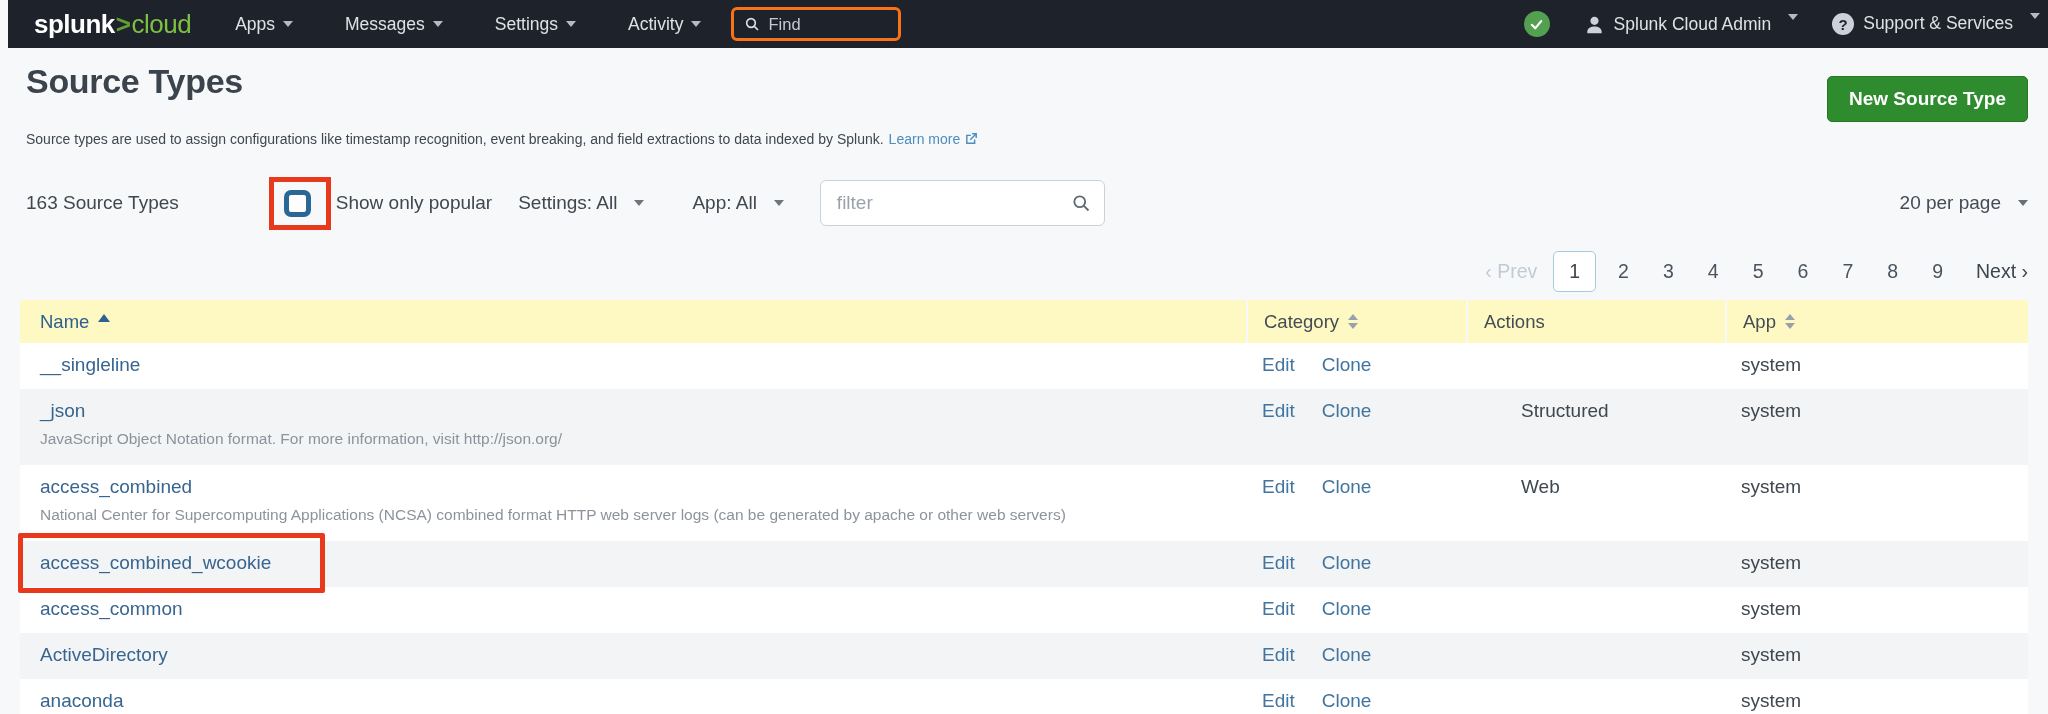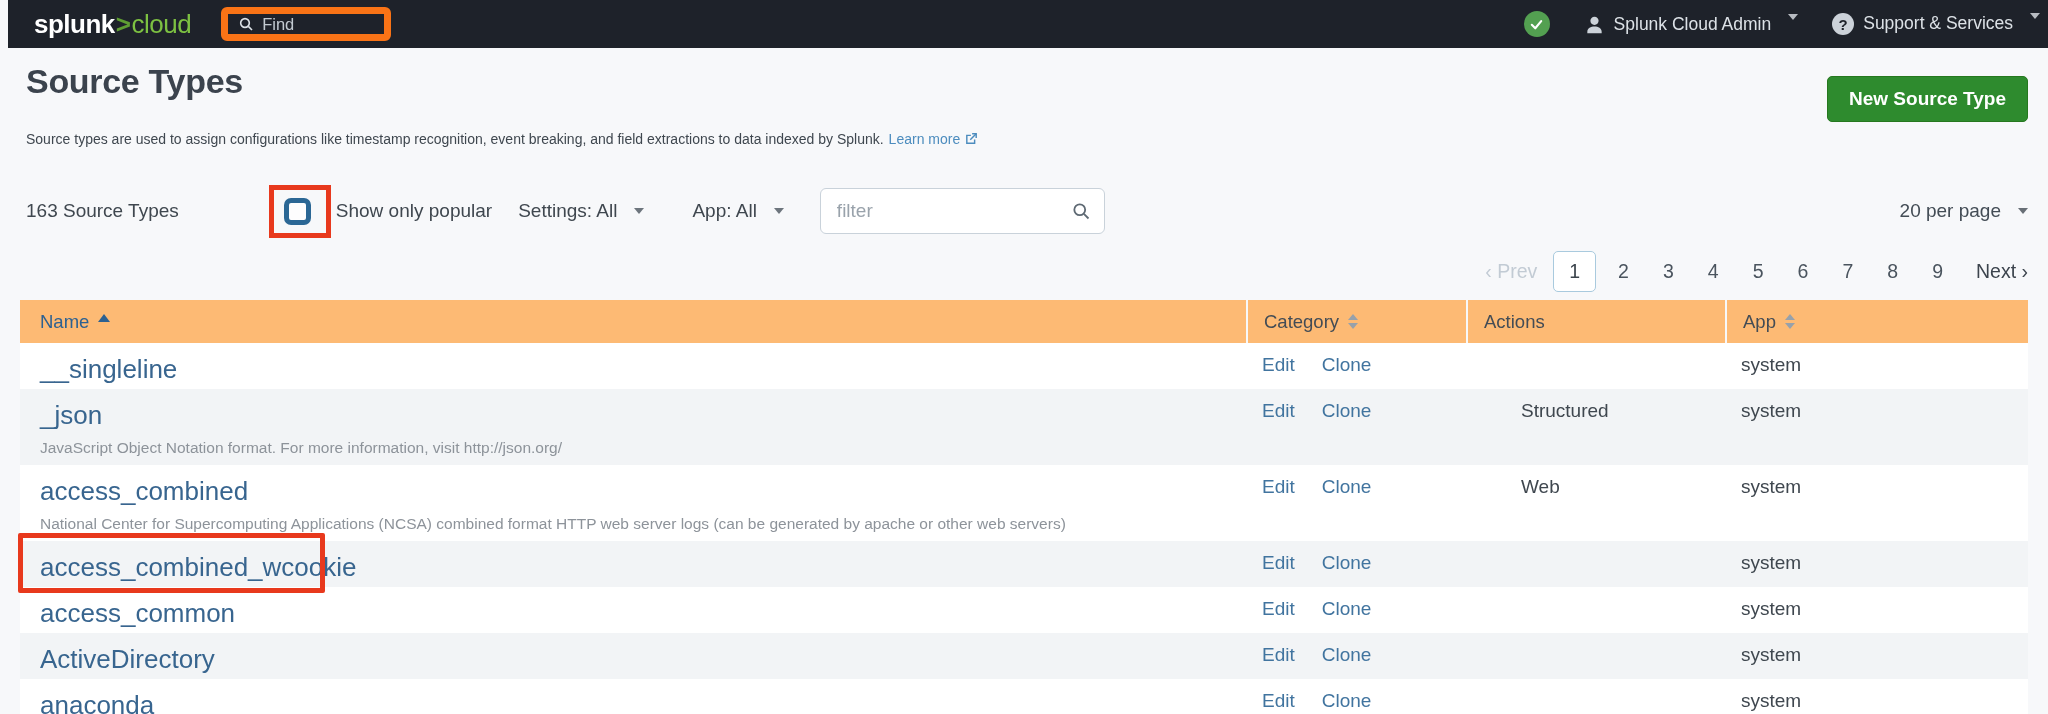--- a/index.html
+++ b/index.html
@@ -18,21 +18,21 @@
   }
   .logo { font-size:26px; font-weight:700; letter-spacing:-0.5px; white-space:nowrap; }
   .logo .l-splunk { color:#ffffff; }
   .logo .l-gt { color:var(--brand-green-dark,#5f9e33); margin:0 1px; }
   .logo .l-cloud { color:var(--brand-green,#7dc142); font-weight:400; }
   .nav-items { display:flex; gap:52px; margin-left:44px; font-size:17.5px; color:#dde2e7; }
   .nav-item { display:flex; align-items:center; cursor:pointer; white-space:nowrap; }
   .caret { width:0; height:0; border-left:5px solid transparent; border-right:5px solid transparent;
            border-top:6px solid currentColor; margin-left:8px; opacity:.8; display:inline-block; }
   .find-box { margin-left:30px; display:flex; align-items:center; width:170px; height:34px;
-              border:7px solid #f97316; border-radius:6px; padding:0 10px; gap:8px; }
+              border:3px solid #f97316; border-radius:6px; padding:0 10px; gap:8px; }
   .find-box svg { flex:0 0 auto; stroke:#dde2e7; }
   .find-box input { background:transparent; border:none; outline:none; width:100%;
                     font-family:inherit; font-size:16.5px; color:#dde2e7; }
   .find-box input::placeholder { color:#c3cad1; }
   .nav-right { margin-left:auto; display:flex; align-items:center; gap:34px; color:#dde2e7; font-size:17.5px; }
   .status-circle { width:26px; height:26px; border-radius:50%; background:var(--status-green,#53a051);
                    display:flex; align-items:center; justify-content:center; cursor:pointer; }
   .nav-user, .nav-support { display:flex; align-items:flex-start; gap:9px; cursor:pointer; white-space:nowrap; }
   .person-icon svg { fill:#ccd2d9; display:block; }
   .q-circle { width:22px; height:22px; border-radius:50%; background:#ccd2d9; color:#1e222a;
@@ -42,21 +42,21 @@
   .page-title { position:absolute; left:26px; top:62px; font-size:34px; font-weight:700;
                 color:#3b434d; letter-spacing:-0.3px; }
   .page-desc { position:absolute; left:26px; top:131px; font-size:14px; color:#3f474f; }
   .learn-more { color:var(--learn-blue,#4c8cbe); text-decoration:none; margin-left:5px; }
   .ext-icon svg { stroke:var(--learn-blue,#4c8cbe); vertical-align:-2px; margin-left:4px; }
   .new-btn { position:absolute; right:20px; top:76px; height:46px; padding:3px 21px;
              background:var(--button-green,#2e8b2e); border:1px solid #26781f; border-radius:5px;
              color:#fff; font-weight:700; font-size:19px; font-family:inherit; cursor:pointer; }
 
   
-  .filter-bar { position:absolute; left:26px; right:20px; top:182px; height:58px;
+  .filter-bar { position:absolute; left:26px; right:20px; top:174px; height:58px;
                 display:flex; align-items:center; font-size:19px; color:#3f474f; }
   .red-outline { margin-left:90px; border:5px solid var(--annotation-red,#e8391d);
                  padding:8px 15px 8px 10px; display:flex; align-items:center; }
   .checkbox { width:27px; height:27px; border:5px solid var(--checkbox-blue,#2b6795);
               border-radius:7px; background:#fdfdfe; cursor:pointer; }
   .popular-label { margin-left:5px; }
   .dd { display:flex; align-items:center; gap:9px; cursor:pointer; white-space:nowrap; }
   .dd .caret { border-top-color:#4a545e; }
   .dd-category { margin-left:26px; }
   .dd-app { margin-left:48px; }
@@ -71,61 +71,79 @@
   .pagination { position:absolute; right:20px; top:248px; height:46px; display:flex;
                 align-items:center; font-size:19.5px; color:#4a545e; }
   .pg-prev { color:#c2cbd4; margin-right:16px; cursor:default; }
   .pg-next { color:#3c444d; margin-left:16px; cursor:pointer; }
   .pg-num { padding:8px 17px; cursor:pointer; }
   .pg-num.current { border:1px solid #a9cade; border-radius:5px; background:#fff;
                     color:#3c444d; padding:8px 15px; margin-right:5px; }
 
   
   .stable { position:absolute; left:20px; top:300px; width:2008px; }
-  .thead { display:flex; background:#fdba74; height:43px; font-size:18.5px; color:#434c55;justify-content:center; }
+  .thead { display:flex; background:#fef9c3; height:43px; font-size:18.5px; color:#434c55;justify-content:center; }
   .th { display:flex; align-items:center; gap:9px; height:100%; padding-left:16px;
         border-left:2px solid #f7f8fa; }
   .th-name { width:1226px; padding-left:20px; border-left:none; color:#2d6191; cursor:pointer; }
   .th-actions { width:259px; }
   .th-category { width:220px; cursor:pointer; }
   .th-app { flex:1; cursor:pointer; }
   .tri-up { width:0; height:0; border-left:6px solid transparent; border-right:6px solid transparent;
             border-bottom:8px solid #2d6191; margin-bottom:7px; }
   .sort-both { display:flex; flex-direction:column; gap:3px; }
   .sort-both .s-up { width:0; height:0; border-left:5px solid transparent; border-right:5px solid transparent;
                      border-bottom:6px solid #97a1ab; }
   .sort-both .s-down { width:0; height:0; border-left:5px solid transparent; border-right:5px solid transparent;
                        border-top:6px solid #97a1ab; }
   .row { display:flex; }
   .row.white { background:#ffffff; }
   .row.gray { background:#f2f4f6; }
   .row.single { height:46px; }
   .row.double { height:76px; }
   .cell { padding:11px 16px 11px 16px; font-size:19px; }
   .cell-name { width:1226px; padding-left:20px; }
-  .name-link { color:var(--link-blue,#38658f); text-decoration:none; font-size:26px; cursor:pointer; }
+  .name-link { color:var(--link-blue,#38658f); text-decoration:none; font-size:19px; cursor:pointer; }
   .row-desc { margin-top:8px; color:#8d939a; font-size:15.5px; }
   .cell-actions { width:259px; display:flex; gap:27px; align-items:flex-start; }
   .action-link { color:#41749f; text-decoration:none; cursor:pointer; }
   .cell-category { width:220px; }
   .cell-app { flex:1; }
 
   
   .ann-wcookie { position:absolute; left:18px; top:533px; width:307px; height:60px;
                  border:5px solid var(--annotation-red,#e8391d); border-radius:2px;
                  pointer-events:none; z-index:5; }
 </style>
 </head>
 <body>
 
 <div class="topbar">
   <div class="logo">
     <span class="l-splunk">splunk</span><span class="l-gt">&gt;</span><span class="l-cloud">cloud</span>
   </div>
 
+  <div class="nav-items">
+      <div class="nav-item">
+        <span>Apps</span>
+        <span class="caret"></span>
+      </div>
+      <div class="nav-item">
+        <span>Messages</span>
+        <span class="caret"></span>
+      </div>
+      <div class="nav-item">
+        <span>Settings</span>
+        <span class="caret"></span>
+      </div>
+      <div class="nav-item">
+        <span>Activity</span>
+        <span class="caret"></span>
+      </div>
+    </div>
 
   <div class="find-box">
     <svg width="16" height="16" viewBox="0 0 24 24" fill="none" stroke-width="2.4">
       <circle cx="10.5" cy="10.5" r="6.5"></circle>
         <line x1="15.5" y1="15.5" x2="21" y2="21"></line>
     </svg>
     <input type="text" placeholder="Find" style="">
   </div>
 
   <div class="nav-right">

